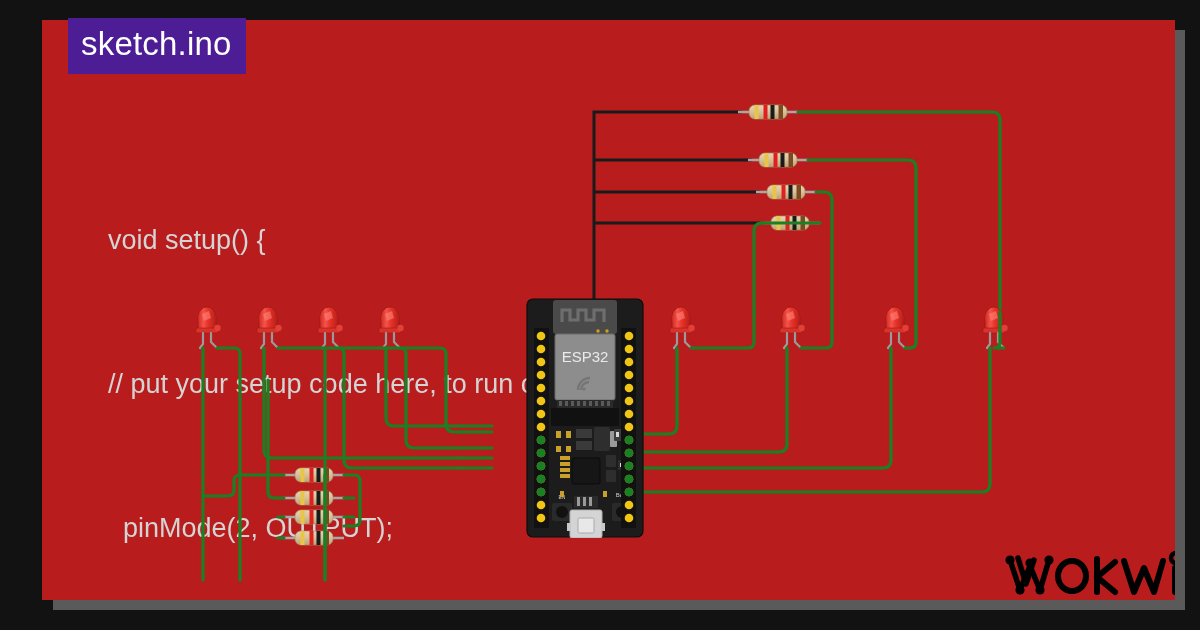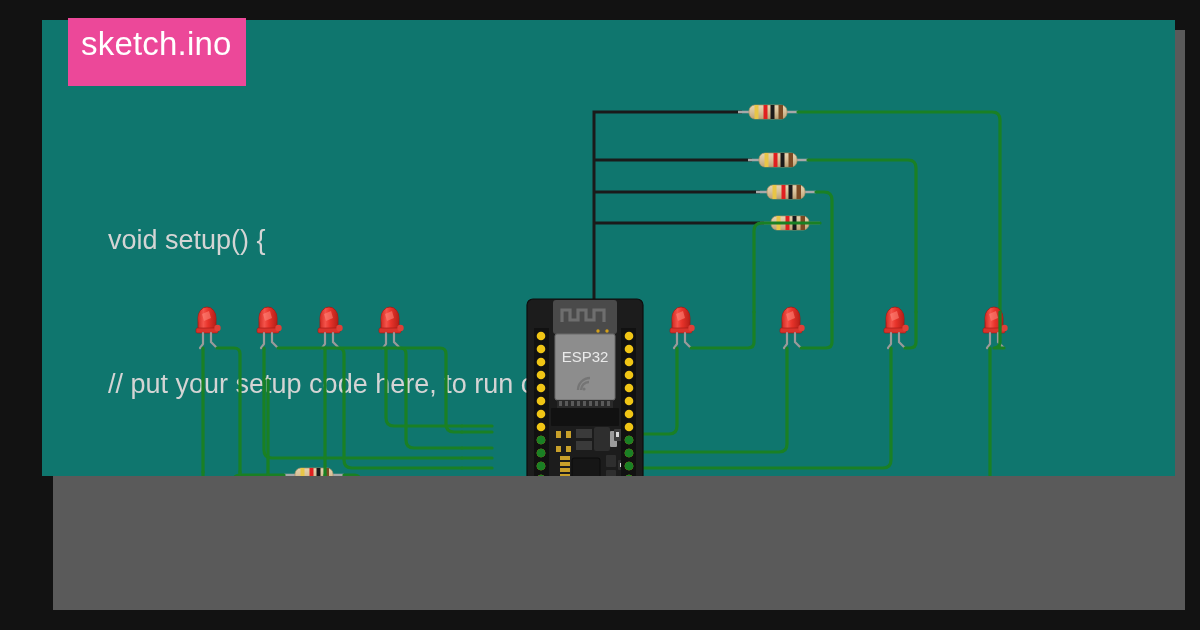--- a/index.html
+++ b/index.html
@@ -27,36 +27,36 @@
     width: 1132px;
     height: 580px;
     background: #5a5a5a;
   }
 
   .canvas {
     position: absolute;
     left: 42px;
     top: 20px;
     width: 1133px;
-    height: 456px;
-    background: #0f766e;
+    height: 580px;
+    background: #b91c1c;
     overflow: hidden;
   }
 
   
   .file-badge {
     position: absolute;
     left: 68px;
     top: 18px;
-    background: #ec4899;
+    background: #4c1d95;
     color: #ffffff;
     font-size: 33px;
     line-height: 52px;
     height: 52px;
-    padding: 0 14px 16px 13px;
+    padding: 0 14px 4px 13px;
     letter-spacing: 0.2px;
     font-family: "Liberation Sans", sans-serif;
     z-index: 40;
     white-space: nowrap;
   }
 
   
   .code {
     position: absolute;
     left: 66px;

